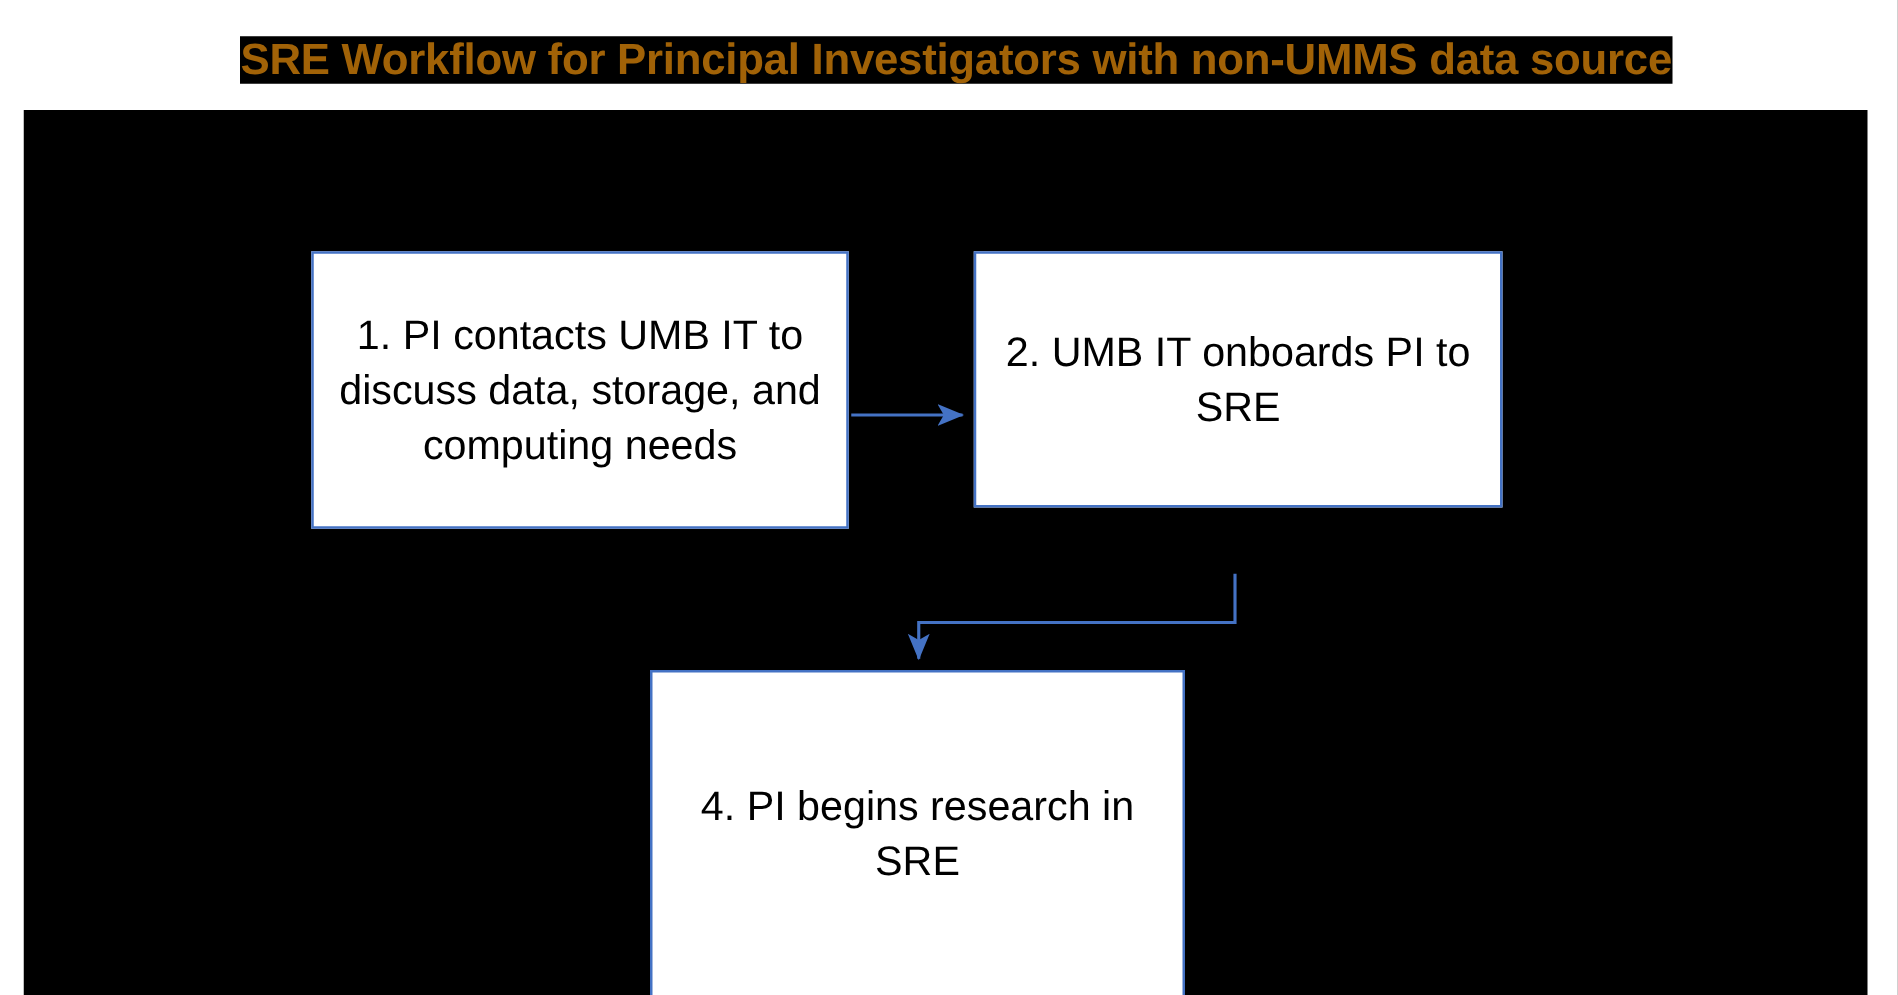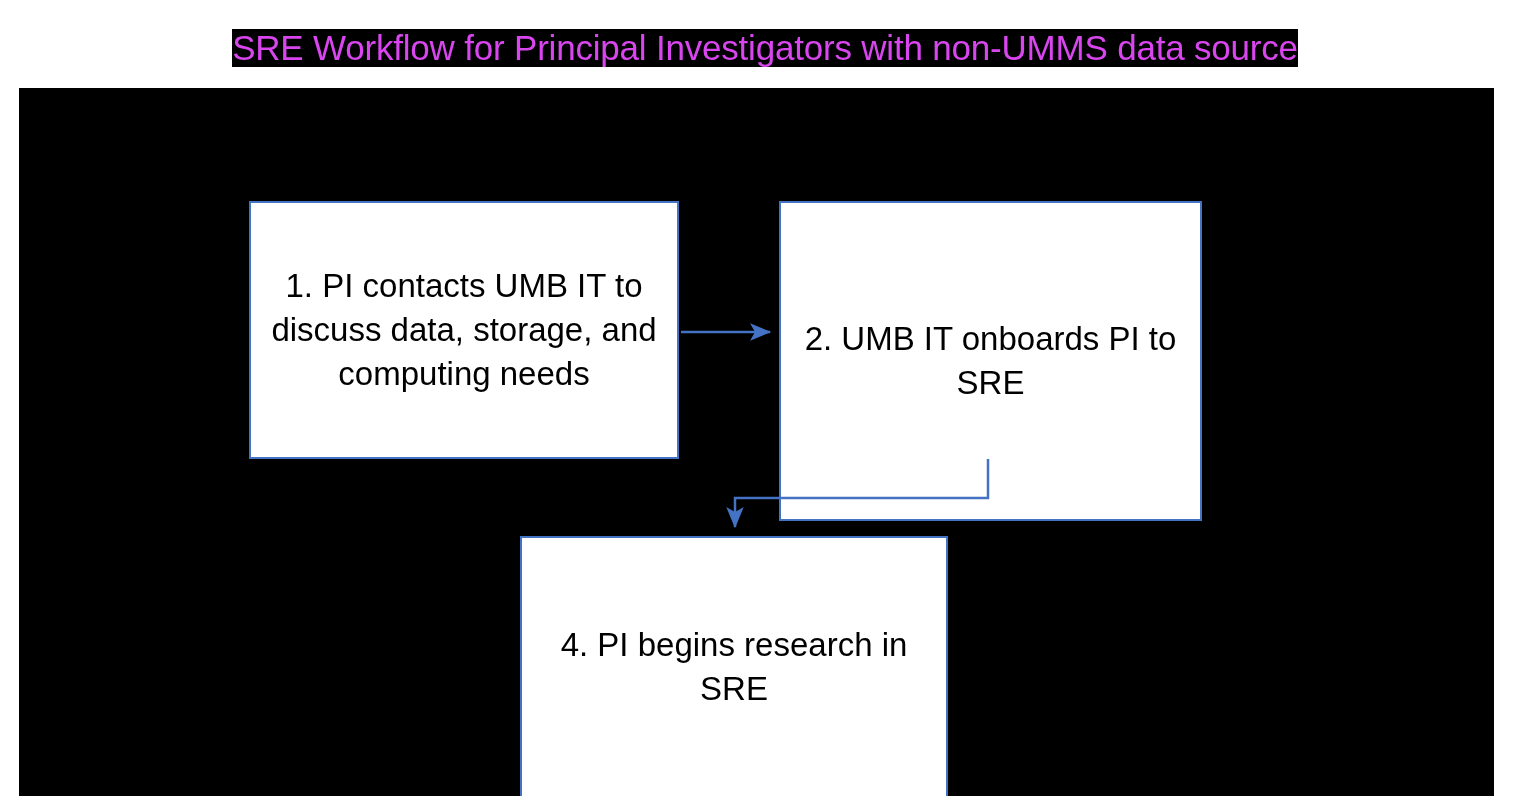--- a/index.html
+++ b/index.html
@@ -25,22 +25,22 @@
     left: 150px;
     top: 18px;
     width: 1230px;
     height: 60px;
     display: flex;
     align-items: center;
     justify-content: center;
   }
   #title-text {
     font-size: 35px;
-    font-weight: normal;
-    color: #d946ef;
+    font-weight: bold;
+    color: #a16207;
     background: #000000;
     white-space: nowrap;
     letter-spacing: -0.2px;
     line-height: 1.1;
   }
   
   #canvas-panel {
     position: absolute;
     left: 19px;
     top: 88px;
@@ -60,27 +60,27 @@
     text-align: center;
     color: #000000;
     font-size: 33px;
     line-height: 1.33;
     padding: 6px 10px;
   }
   #box-1 {
     left: 249px;
     top: 201px;
     width: 430px;
-    height: 258px;
+    height: 222px;
   }
   #box-2 {
     left: 779px;
     top: 201px;
     width: 423px;
-    height: 320px;
+    height: 205px;
   }
   #box-3 {
     left: 520px;
     top: 536px;
     width: 428px;
     height: 262px;
   }
   .pbox-label {
     display: block;
     white-space: pre-line;

